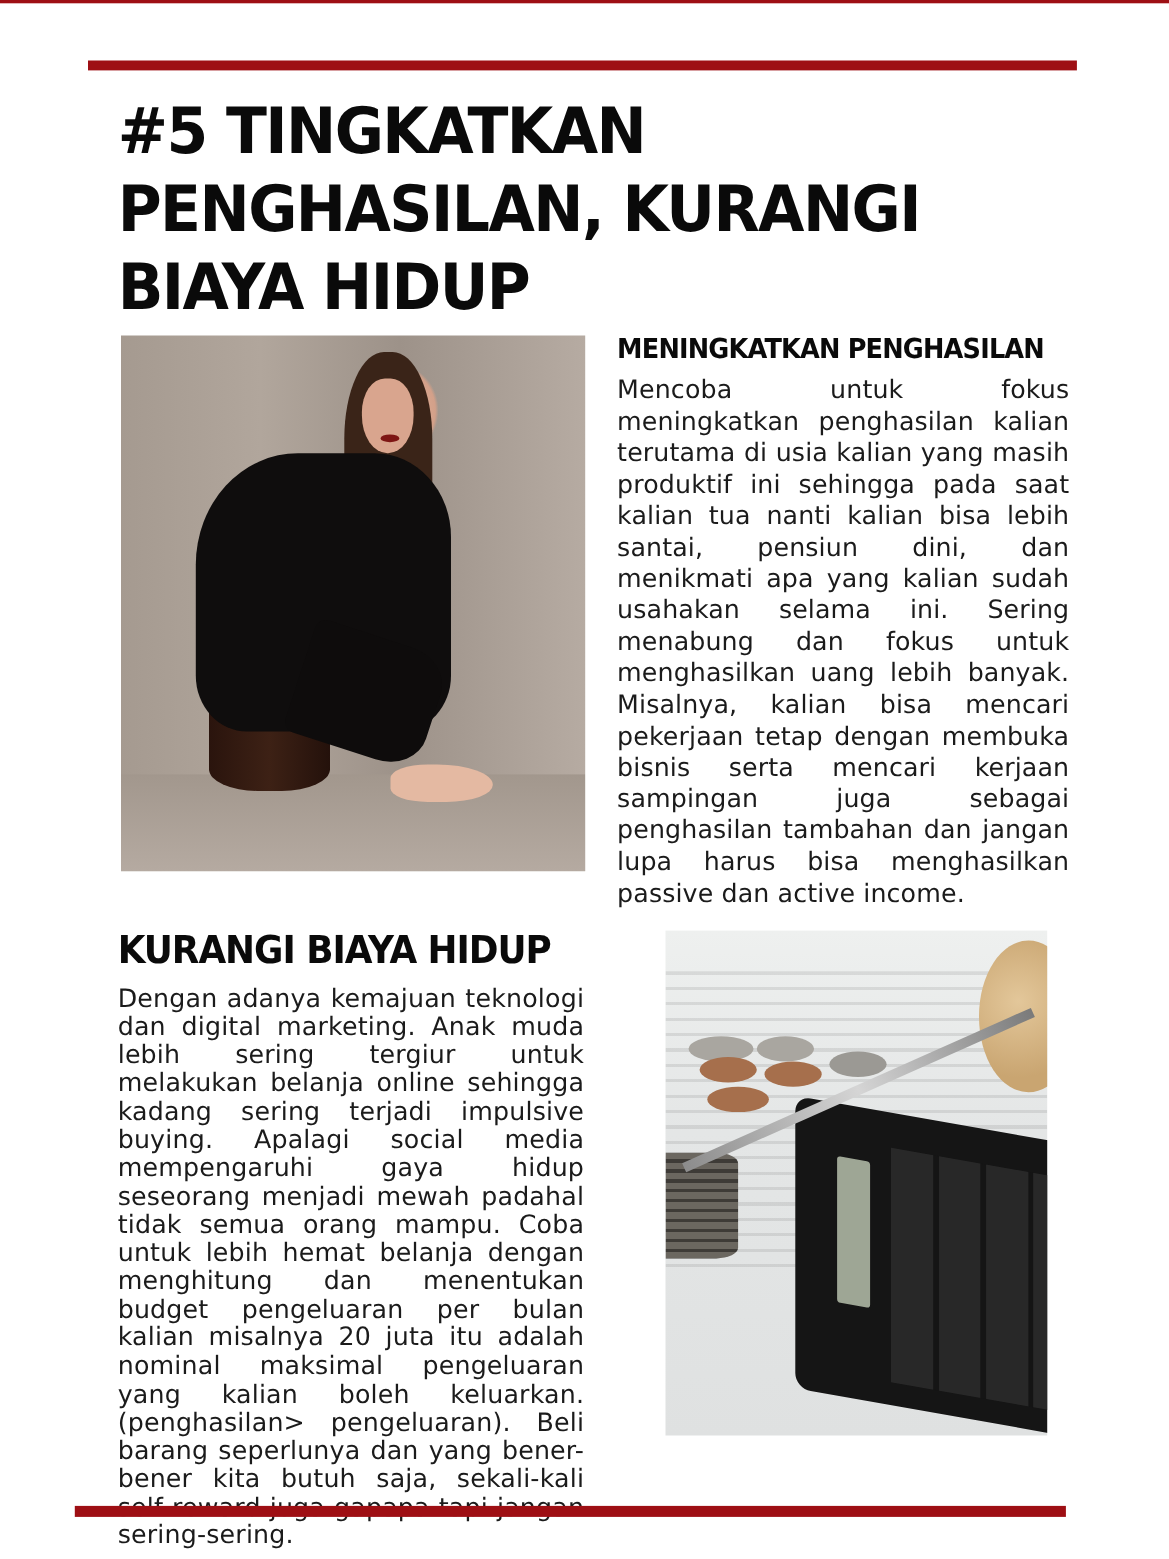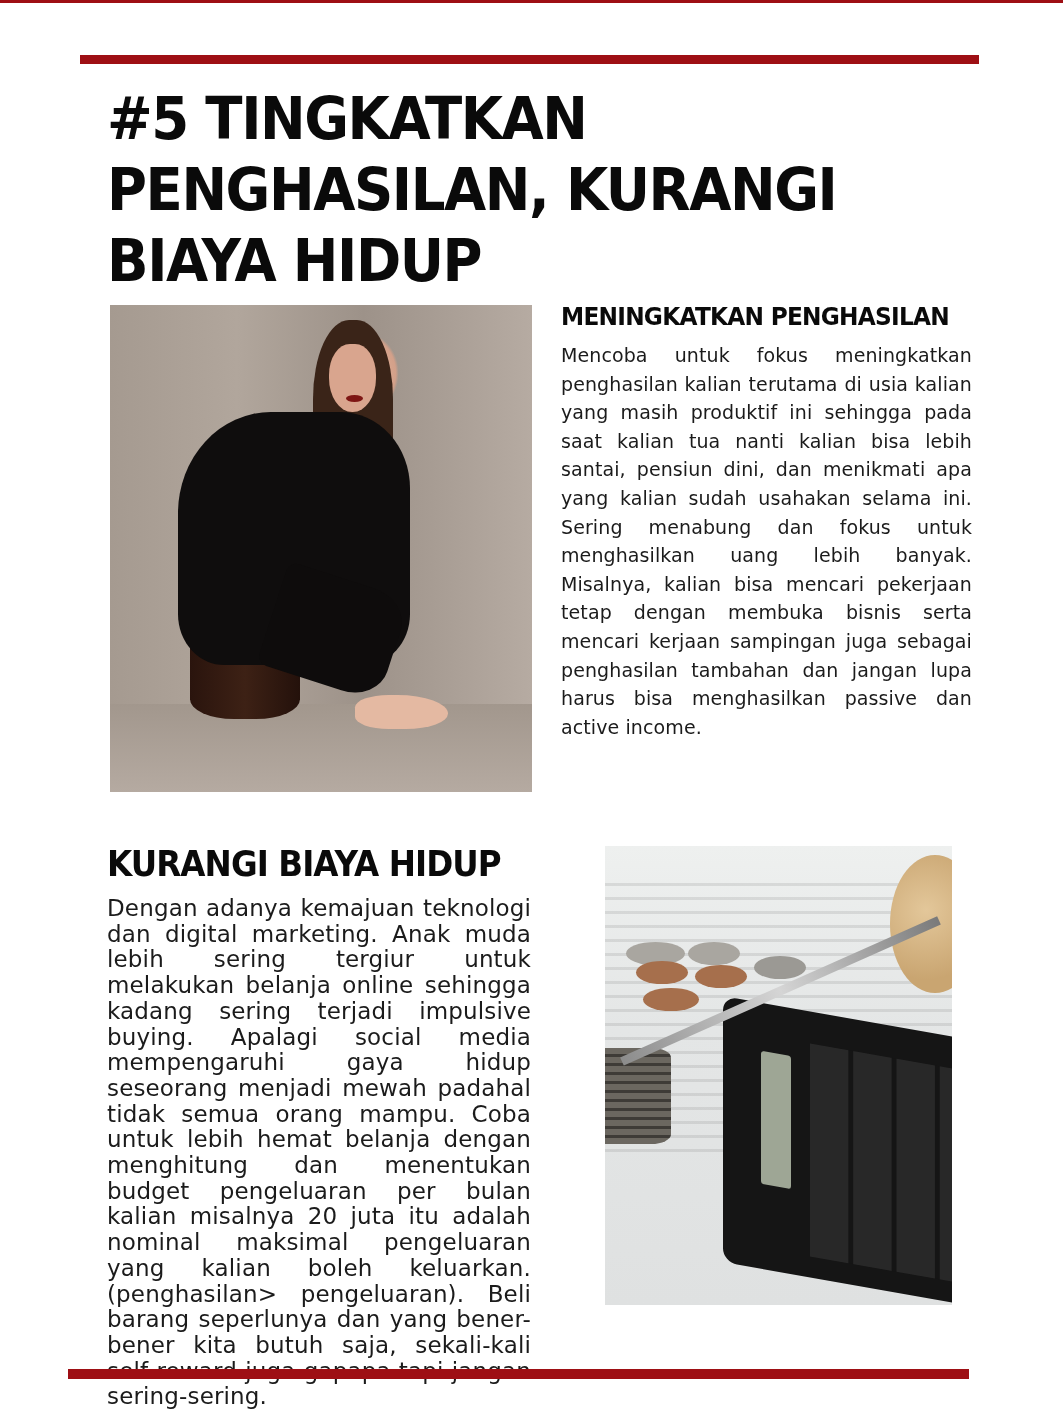--- a/index.html
+++ b/index.html
@@ -124,21 +124,21 @@
     letter-spacing: -1px; transform: scaleX(0.93);
   }
 
   .body-text {
     position: absolute; margin: 0; color: #1b1b1b;
     font-family: "DejaVu Sans", sans-serif;
     text-align: justify; text-align-last: left; hyphens: none;
   }
   .p-increase {
     left: 561px; top: 341px; width: 411px;
-    font-size: 19px; line-height: 28.6px; letter-spacing: 0.1px;
+    font-size: 23px; line-height: 28.6px; letter-spacing: 0.1px;
   }
   .p-reduce {
     left: 107px; top: 896px; width: 424px;
     font-size: 23px; line-height: 25.7px; letter-spacing: 0.15px;
   }
 </style>
 </head>
 <body>
 
 <div class="bar top-edge"></div>

